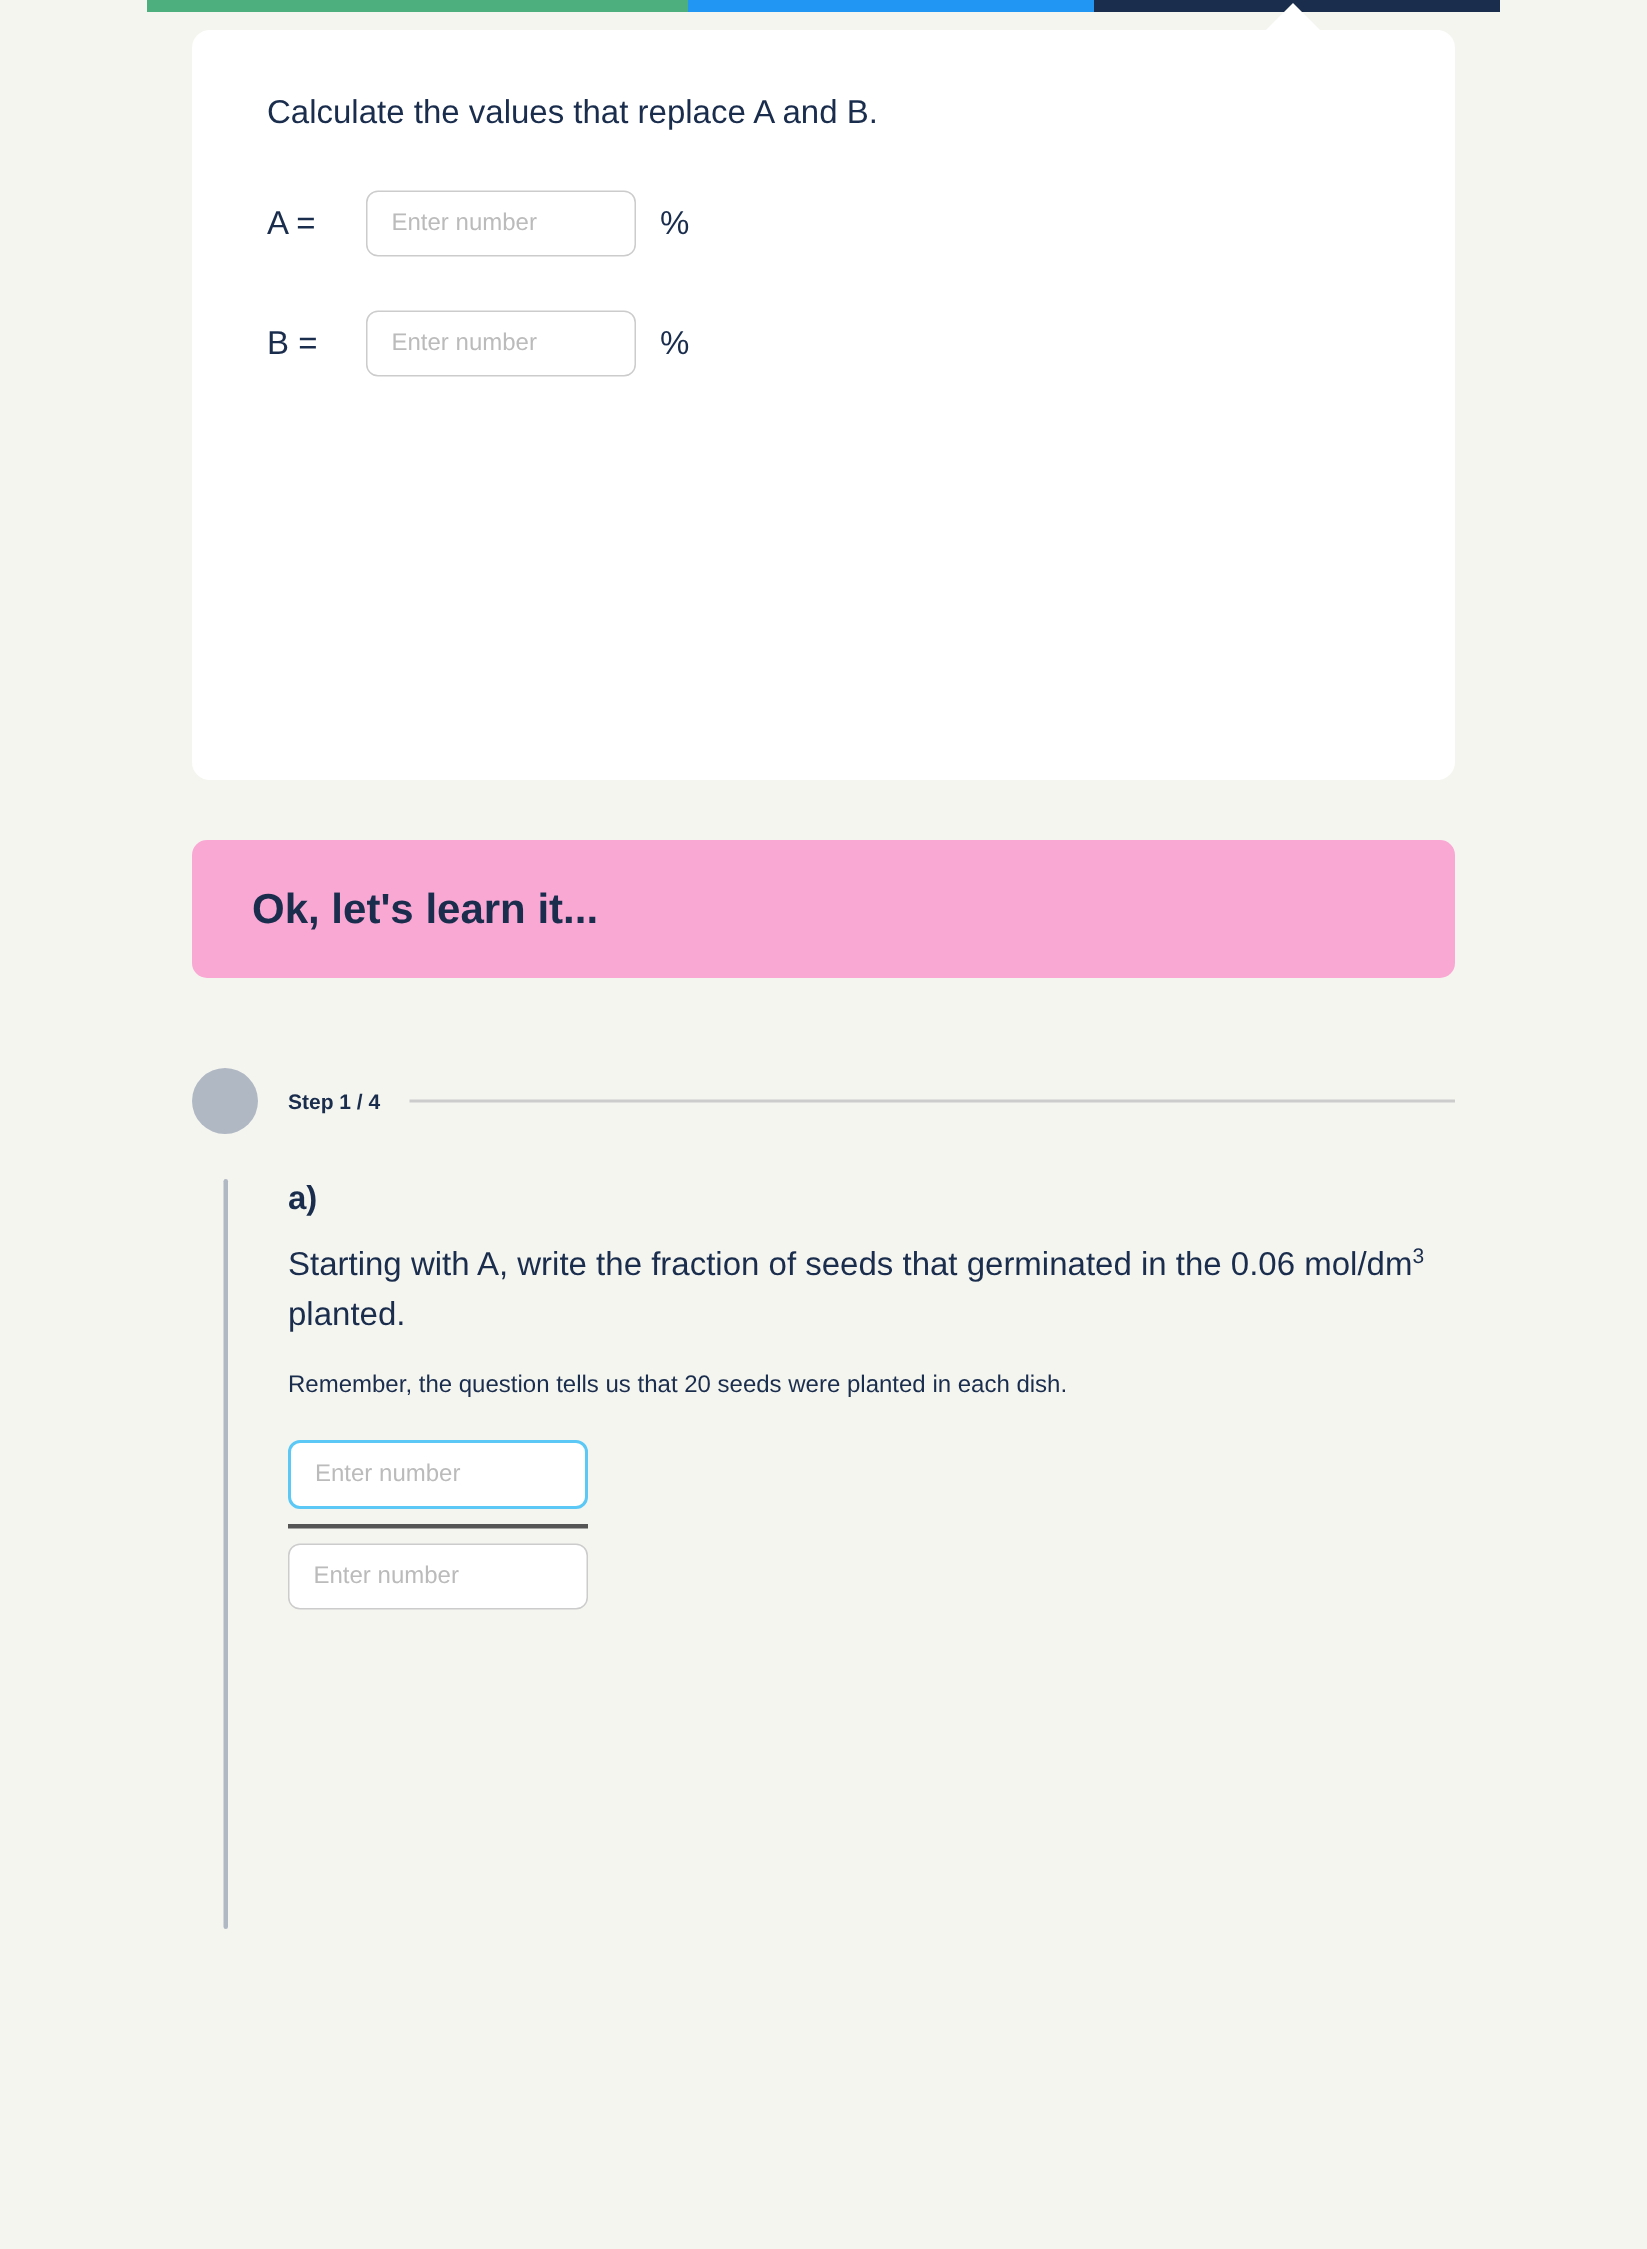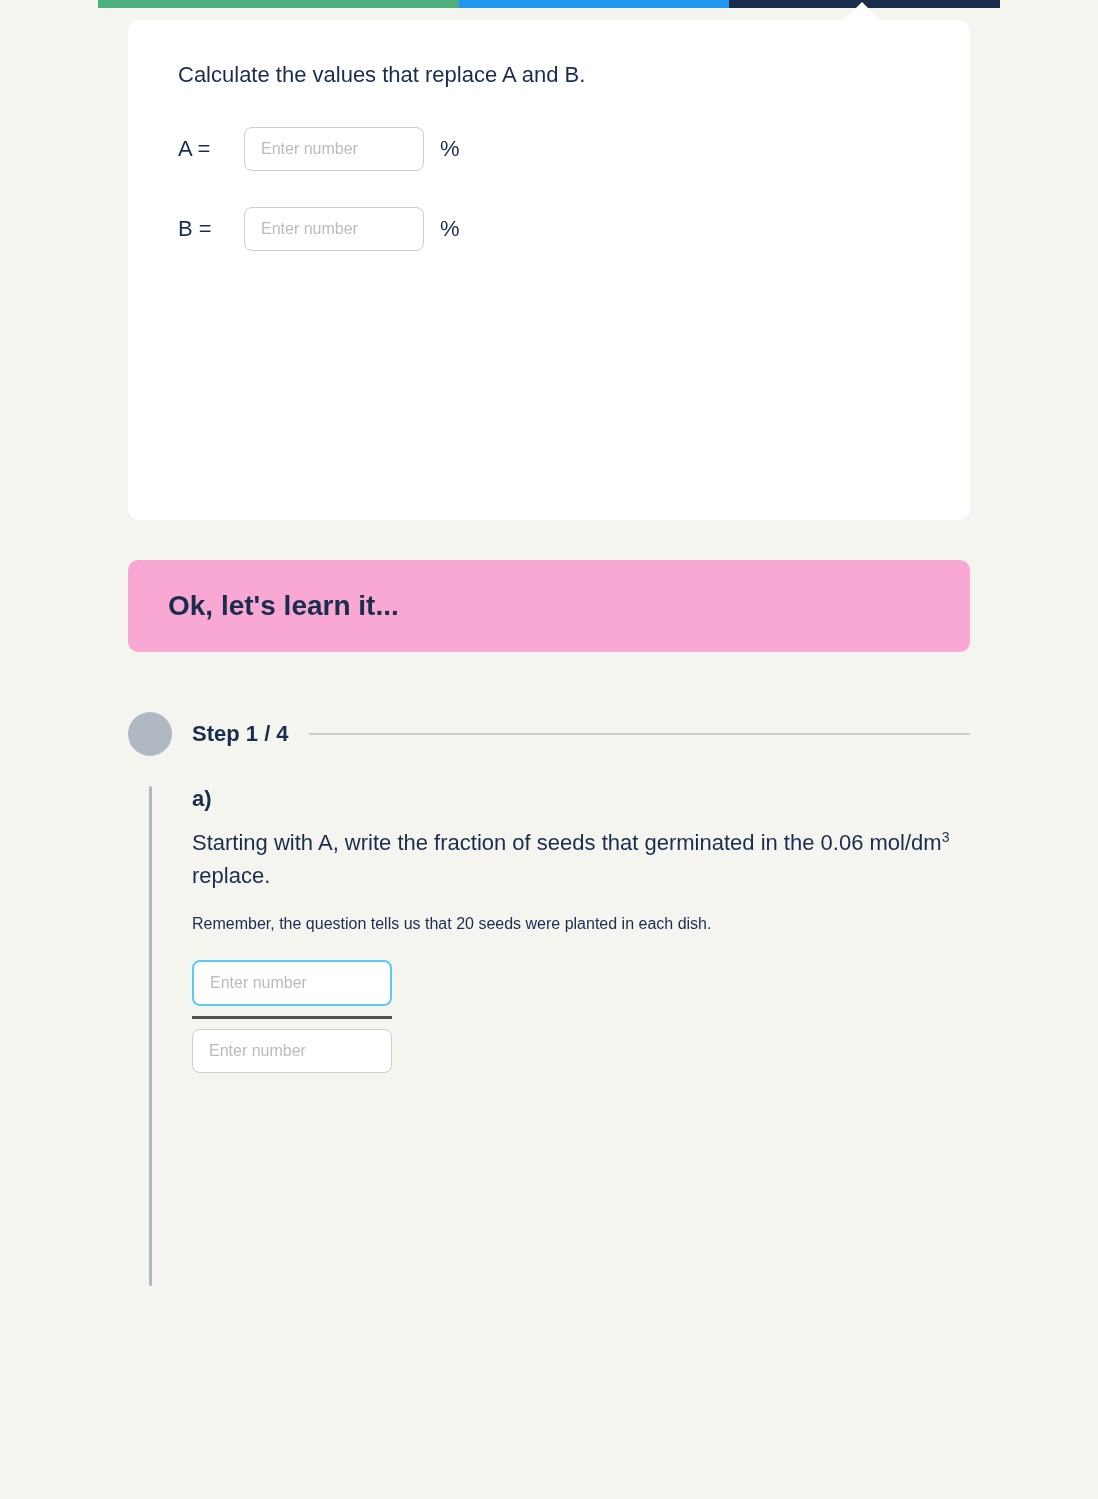--- a/index.html
+++ b/index.html
@@ -162,21 +162,21 @@
 
     .step-circle {
       width: 44px;
       height: 44px;
       border-radius: 50%;
       background: #b0b8c4;
       flex-shrink: 0;
     }
 
     .step-label {
-      font-size: 22px;
+      font-size: 14px;
       font-weight: 700;
       color: #1a2d4d;
       flex-shrink: 0;
     }
 
     .step-divider {
       flex: 1;
       height: 2px;
       background: #ccc;
     }
@@ -340,21 +340,21 @@
       </div>
 
       <div class="step-body">
 
         <div class="step-part">
           <div class="step-part-header">
             <span class="step-part-label">a)</span>
           </div>
 
           <div class="step-part-text">
-            <span>Starting with A, write the fraction of seeds that germinated in the 0.06 mol/dm</span><sup>3</sup><span> replace.</span>
+            <span>Starting with A, write the fraction of seeds that germinated in the 0.06 mol/dm</span><sup>3</sup><span> planted.</span>
           </div>
 
           <div class="step-sub-text">Remember, the question tells us that 20 seeds were planted in each dish.</div>
 
           <div class="fraction-area">
             <input class="fraction-input-top" type="text" placeholder="Enter number" style="">
             <div class="fraction-divider"></div>
             <input class="fraction-input-bottom" type="text" placeholder="Enter number" style="">
           </div>
         </div>

